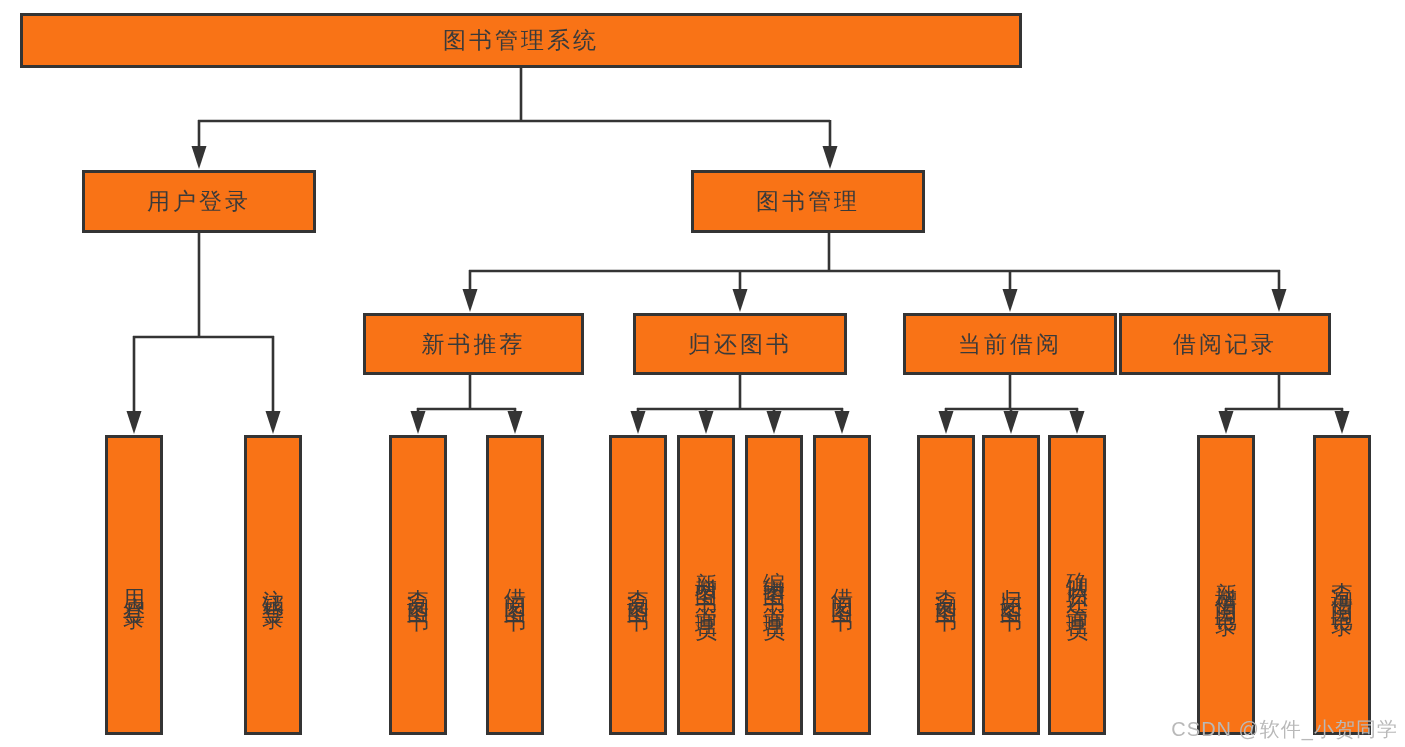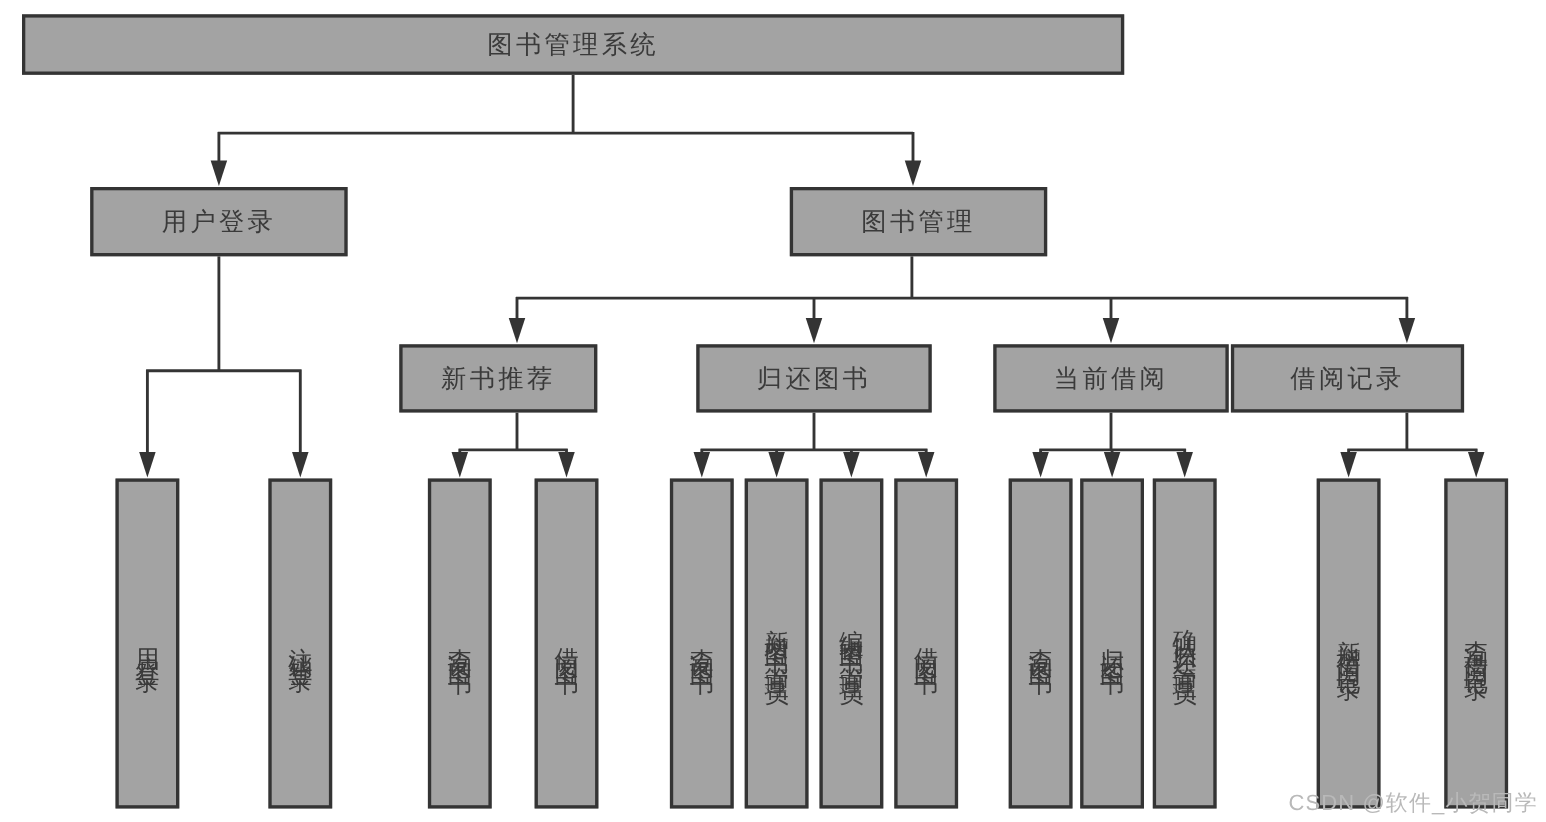--- a/index.html
+++ b/index.html
@@ -8,21 +8,21 @@
     width:1405px;height:747px;
     background:var(--background,#fff);
     font-family:"Liberation Sans","DejaVu Sans",sans-serif;
     overflow:hidden;
   }
   .connector{position:absolute;left:0;top:0;z-index:0;}
   .connector path{stroke:var(--line,#343434);stroke-width:2.6;fill:none;}
   .connector polygon{fill:var(--line,#343434);stroke:none;}
   .box{
     position:absolute;box-sizing:border-box;
-    background:#a3a3a3;border:3px solid var(--line,#343434);
+    background:#f97316;border:3px solid var(--line,#343434);
     display:flex;align-items:center;justify-content:center;
     color:var(--text,#3a3a3a);
     font-size:23px;letter-spacing:3px;line-height:1;
     z-index:1;white-space:nowrap;
   }
   .leaf{
     writing-mode:vertical-rl;
     text-orientation:mixed;
     letter-spacing:7px;
     white-space:normal;
@@ -86,23 +86,23 @@
     <polygon points="938.5,411 953.5,411 946,434"></polygon>
     <polygon points="1003.5,411 1018.5,411 1011,434"></polygon>
     <polygon points="1069.5,411 1084.5,411 1077,434"></polygon>
     <polygon points="1218.5,411 1233.5,411 1226,434"></polygon>
     <polygon points="1334.5,411 1349.5,411 1342,434"></polygon>
   </svg>
 
   <div class="box" style="left:20px;top:13px;width:1002px;height:55px;">图书管理系统</div>
 
   <div class="box" style="left:82px;top:170px;width:234px;height:63px;">用户登录</div>
-  <div class="box" style="left:718px;top:170px;width:234px;height:63px;">图书管理</div>
+  <div class="box" style="left:691px;top:170px;width:234px;height:63px;">图书管理</div>
 
-  <div class="box" style="left:363px;top:313px;width:180px;height:62px;">新书推荐</div>
+  <div class="box" style="left:363px;top:313px;width:221px;height:62px;">新书推荐</div>
   <div class="box" style="left:633px;top:313px;width:214px;height:62px;">归还图书</div>
   <div class="box" style="left:903px;top:313px;width:214px;height:62px;">当前借阅</div>
   <div class="box" style="left:1119px;top:313px;width:212px;height:62px;">借阅记录</div>
 
   <div class="box leaf" style="left:105px;top:435px;width:58px;height:300px;">用户登录</div>
   <div class="box leaf" style="left:244px;top:435px;width:58px;height:300px;">注销登录</div>
 
   <div class="box leaf" style="left:389px;top:435px;width:58px;height:300px;">查询图书</div>
   <div class="box leaf" style="left:486px;top:435px;width:58px;height:300px;">借阅图书</div>
 

